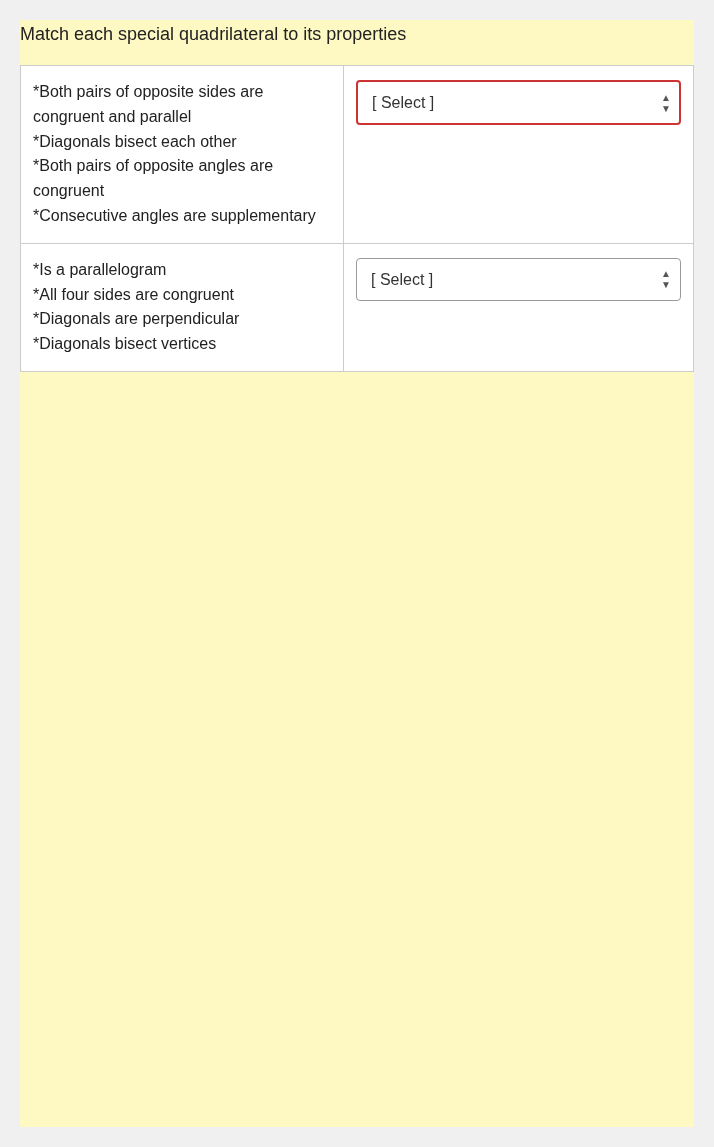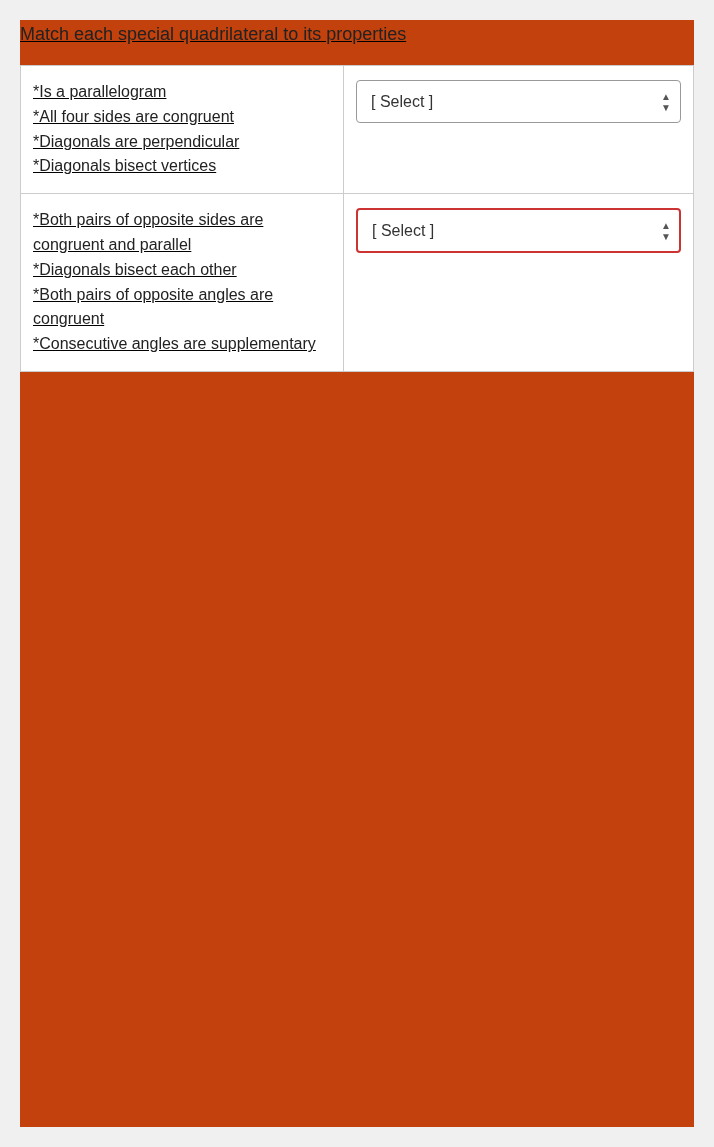--- a/index.html
+++ b/index.html
@@ -13,22 +13,21 @@
       background-color: #f0f0f0;
       width: 714px;
       min-height: 1147px;
       display: flex;
       justify-content: center;
       padding: 20px;
     }
 
     .page-container {
       width: 680px;
-      background-color: #c2410c;
-      text-decoration: underline;
+      background-color: #fef9c3;
     }
 
     .page-title {
       font-size: 18px;
       font-weight: 500;
       color: #222;
       margin-bottom: 16px;
       padding: 4px 0;
     }
 
@@ -120,20 +119,47 @@
 
 <div class="page-container">
   <h2 class="page-title">Match each special quadrilateral to its properties</h2>
 
   <table class="match-table">
     <tbody>
 
       <tr>
         <td class="property-cell">
           <span>
+            *Both pairs of opposite sides are congruent and parallel
+            <br>*Diagonals bisect each other
+            <br>*Both pairs of opposite angles are congruent
+            <br>*Consecutive angles are supplementary
+          </span>
+        </td>
+        <td class="select-cell">
+          <div class="select-wrapper">
+            <select class="select-dropdown" style="border: 2px solid #cc3333;">
+              <option value="">[ Select ]</option>
+              <option value="parallelogram">Parallelogram</option>
+              <option value="rectangle">Rectangle</option>
+              <option value="rhombus">Rhombus</option>
+              <option value="square">Square</option>
+              <option value="trapezoid">Trapezoid</option>
+            </select>
+            <div class="select-arrow">
+              <span>▲</span>
+              <span>▼</span>
+            </div>
+          </div>
+        </td>
+      </tr>
+
+      <tr>
+        <td class="property-cell">
+          <span>
             *Is a parallelogram
             <br>*All four sides are congruent
             <br>*Diagonals are perpendicular
             <br>*Diagonals bisect vertices
           </span>
         </td>
         <td class="select-cell">
           <div class="select-wrapper">
             <select class="select-dropdown-2">
               <option value="">[ Select ]</option>
@@ -143,42 +169,15 @@
               <option value="square">Square</option>
               <option value="trapezoid">Trapezoid</option>
             </select>
             <div class="select-arrow">
               <span>▲</span>
               <span>▼</span>
             </div>
           </div>
         </td>
       </tr>
-
-      <tr>
-        <td class="property-cell">
-          <span>
-            *Both pairs of opposite sides are congruent and parallel
-            <br>*Diagonals bisect each other
-            <br>*Both pairs of opposite angles are congruent
-            <br>*Consecutive angles are supplementary
-          </span>
-        </td>
-        <td class="select-cell">
-          <div class="select-wrapper">
-            <select class="select-dropdown" style="border: 2px solid #cc3333;">
-              <option value="">[ Select ]</option>
-              <option value="parallelogram">Parallelogram</option>
-              <option value="rectangle">Rectangle</option>
-              <option value="rhombus">Rhombus</option>
-              <option value="square">Square</option>
-              <option value="trapezoid">Trapezoid</option>
-            </select>
-            <div class="select-arrow">
-              <span>▲</span>
-              <span>▼</span>
-            </div>
-          </div>
-        </td>
-      </tr>
     </tbody>
   </table>
 </div>
 
 </body></html>

